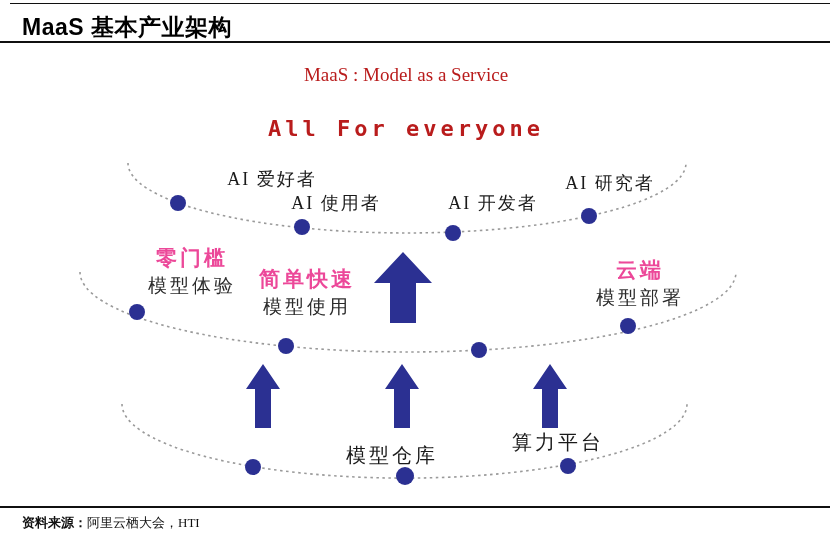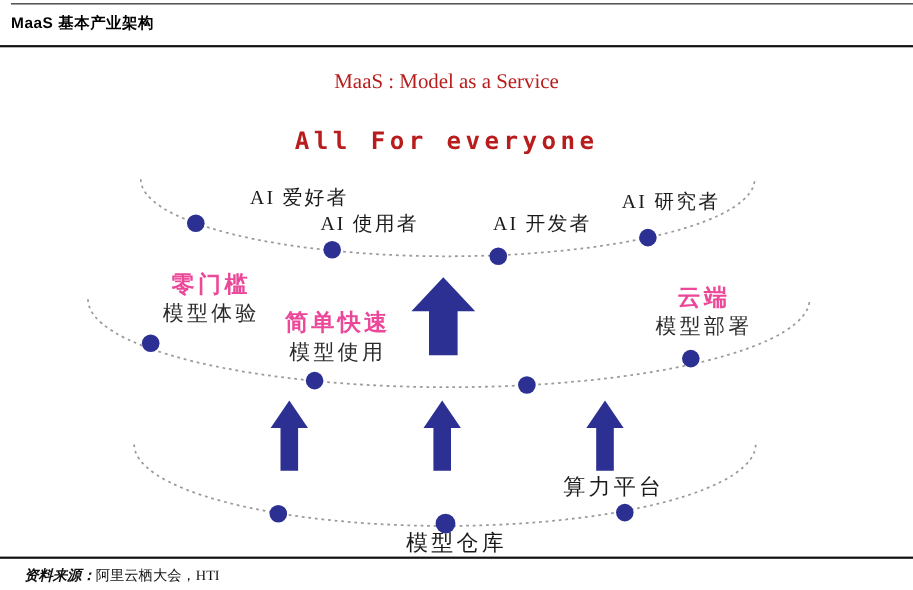--- a/index.html
+++ b/index.html
@@ -2,21 +2,21 @@
 <html><head>
 <meta charset="utf-8">
 <style>
   html,body{margin:0;padding:0;background:#ffffff;}
   #page{
     position:relative;width:830px;height:536px;background:#ffffff;
     font-family:"Liberation Sans",sans-serif;overflow:hidden;
   }
   .rule{position:absolute;background:#101010;}
   #page-title{
-    position:absolute;left:10px;top:12px;font-size:14px;font-weight:bold;
+    position:absolute;left:22px;top:12px;font-size:23px;font-weight:bold;
     color:#000;letter-spacing:0.5px;font-family:"Liberation Sans",sans-serif;
   }
   #subtitle{
     position:absolute;left:0;top:64px;width:812px;text-align:center;
     font-size:19px;color:#b91c1c;font-family:Liberation Serif, serif;
   }
   #slogan{
     position:absolute;left:0;top:116px;width:812px;text-align:center;
     font-size:22px;font-weight:bold;color:#b91c1c;letter-spacing:4px;
     font-family:"DejaVu Sans Mono",monospace;
@@ -40,21 +40,21 @@
   }
   .infra-label{
     position:absolute;transform:translateX(-50%);white-space:nowrap;
     font-size:20px;color:#1a1a1a;letter-spacing:3px;
     font-family:"Liberation Serif",serif;
   }
   #source-line{
     position:absolute;left:22px;top:514px;font-size:13px;color:#111;
     font-family:"Liberation Serif",serif;white-space:nowrap;
   }
-  #source-line .lbl{font-weight:bold;font-style:italic;}
+  #source-line .lbl{font-weight:bold;}
 </style>
 </head>
 <body>
 
 <div id="page">
 
   <div class="rule" style="left:10px;right:0;top:3px;height:1px;"></div>
   <div id="page-title">MaaS 基本产业架构</div>
   <div class="rule" style="left:0;right:0;top:41px;height:2px;"></div>
 
@@ -90,30 +90,30 @@
 
   <div class="user-label" style="left:232px;top:167px;margin-left:40px;">AI 爱好者</div>
   <div class="user-label" style="left:336px;top:191px;">AI 使用者</div>
   <div class="user-label" style="left:493px;top:191px;text-align:right;">AI 开发者</div>
   <div class="user-label" style="left:610px;top:171px;">AI 研究者</div>
 
   <div class="cap" style="left:192px;top:246px;">
     <div class="cap-feature">零门槛</div>
     <div class="cap-desc">模型体验</div>
   </div>
-  <div class="cap" style="left:307px;top:281px;">
+  <div class="cap" style="left:307px;top:267px;">
     <div class="cap-feature">简单快速</div>
     <div class="cap-desc">模型使用</div>
   </div>
   <div class="cap" style="left:640px;top:258px;">
     <div class="cap-feature">云端</div>
     <div class="cap-desc">模型部署</div>
   </div>
 
-  <div class="infra-label" style="left:415px;top:442px;margin-top:38px;">模型仓库</div>
+  <div class="infra-label" style="left:392px;top:442px;">模型仓库</div>
   <div class="infra-label" style="left:558px;top:429px;">算力平台</div>
 
   <div class="rule" style="left:0;right:0;top:506px;height:2px;"></div>
   <div id="source-line">
     <span class="lbl">资料来源：</span><span>阿里云栖大会，HTI</span>
   </div>
 
 </div>
 
 </body></html>

